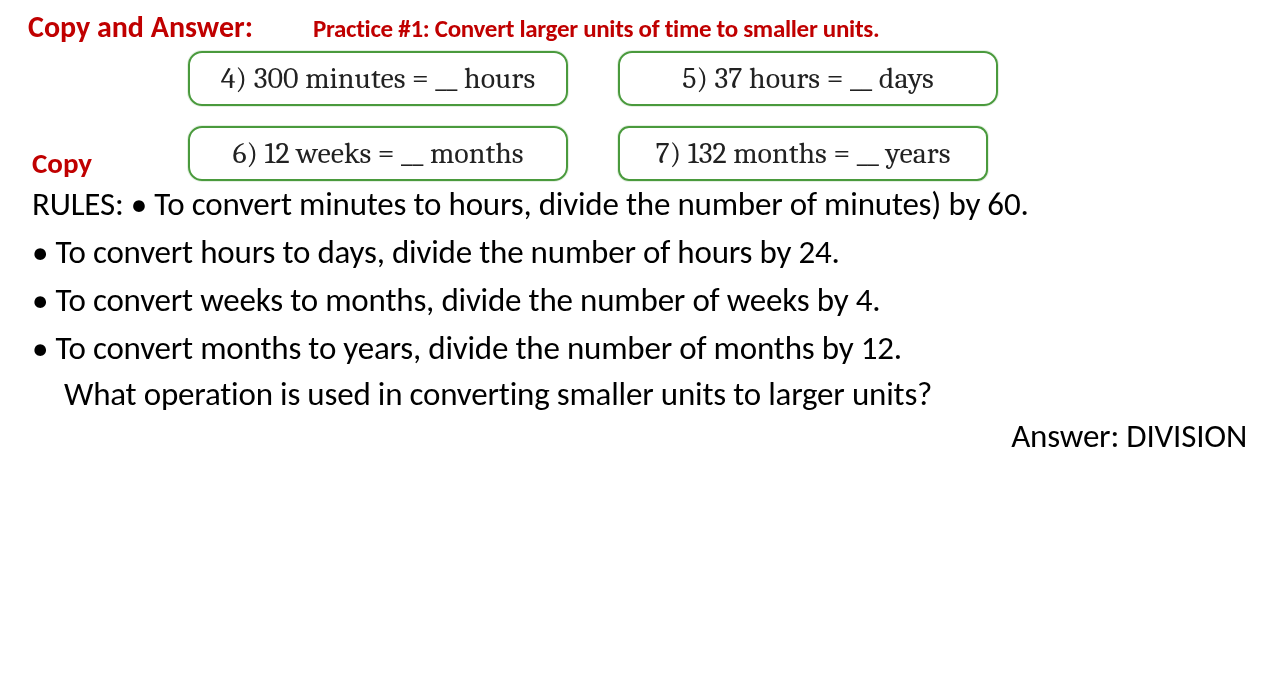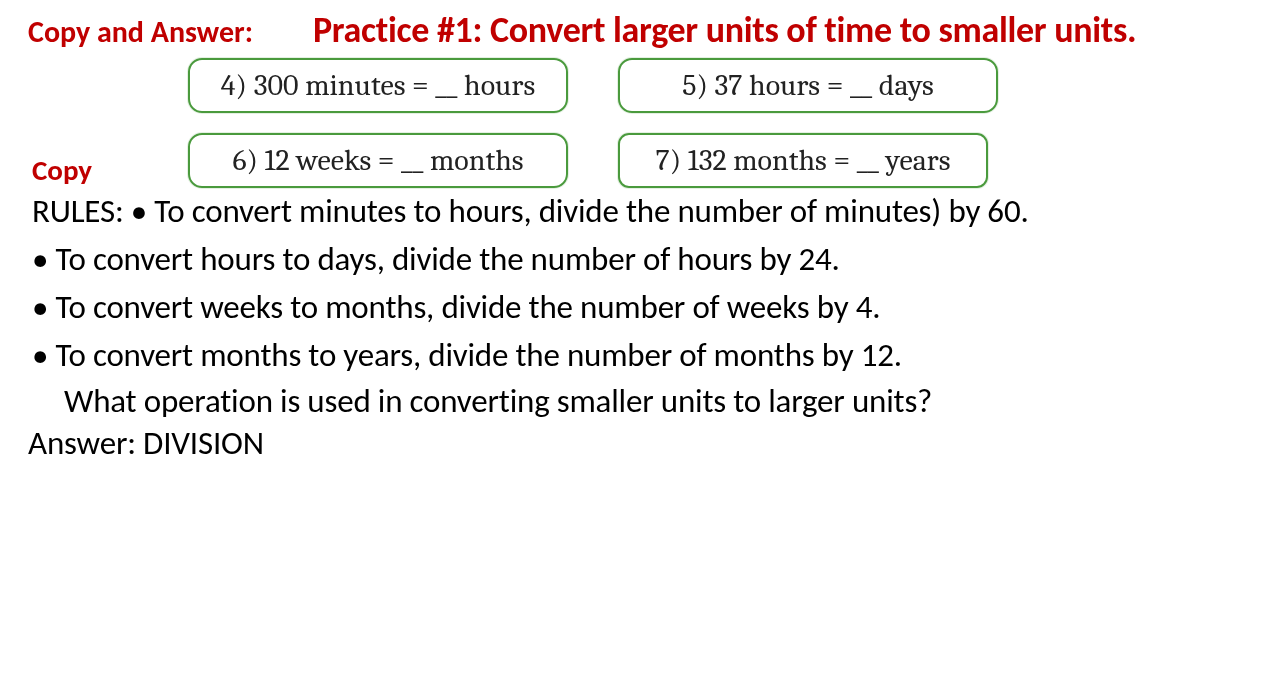--- a/index.html
+++ b/index.html
@@ -18,21 +18,21 @@
       gap: 60px;
     }
     .red-bold {
       color: #c00000;
       font-weight: 700;
       font-size: 30px;
     }
     .title {
       color: #c00000;
       font-weight: 700;
-      font-size: 36px;
+      font-size: 25px;
       letter-spacing: -0.3px;
     }
     .boxes {
       display: flex;
       flex-direction: column;
       gap: 20px;
       margin-left: 160px;
       margin-bottom: 8px;
     }
     .row {
@@ -70,21 +70,21 @@
       margin-top: 12px;
     }
     .question {
       font-size: 33px;
       margin-left: 36px;
       margin-top: 2px;
       letter-spacing: -0.2px;
     }
     .answer {
       font-size: 33px;
-      text-align: left;
+      text-align: right;
       margin-top: 2px;
       letter-spacing: -0.2px;
     }
   </style>
 </head>
 <body>
 
 <div class="header">
   <span class="red-bold">Copy and Answer:</span>
   <span class="title">Practice #1: Convert larger units of time to smaller units.</span>

